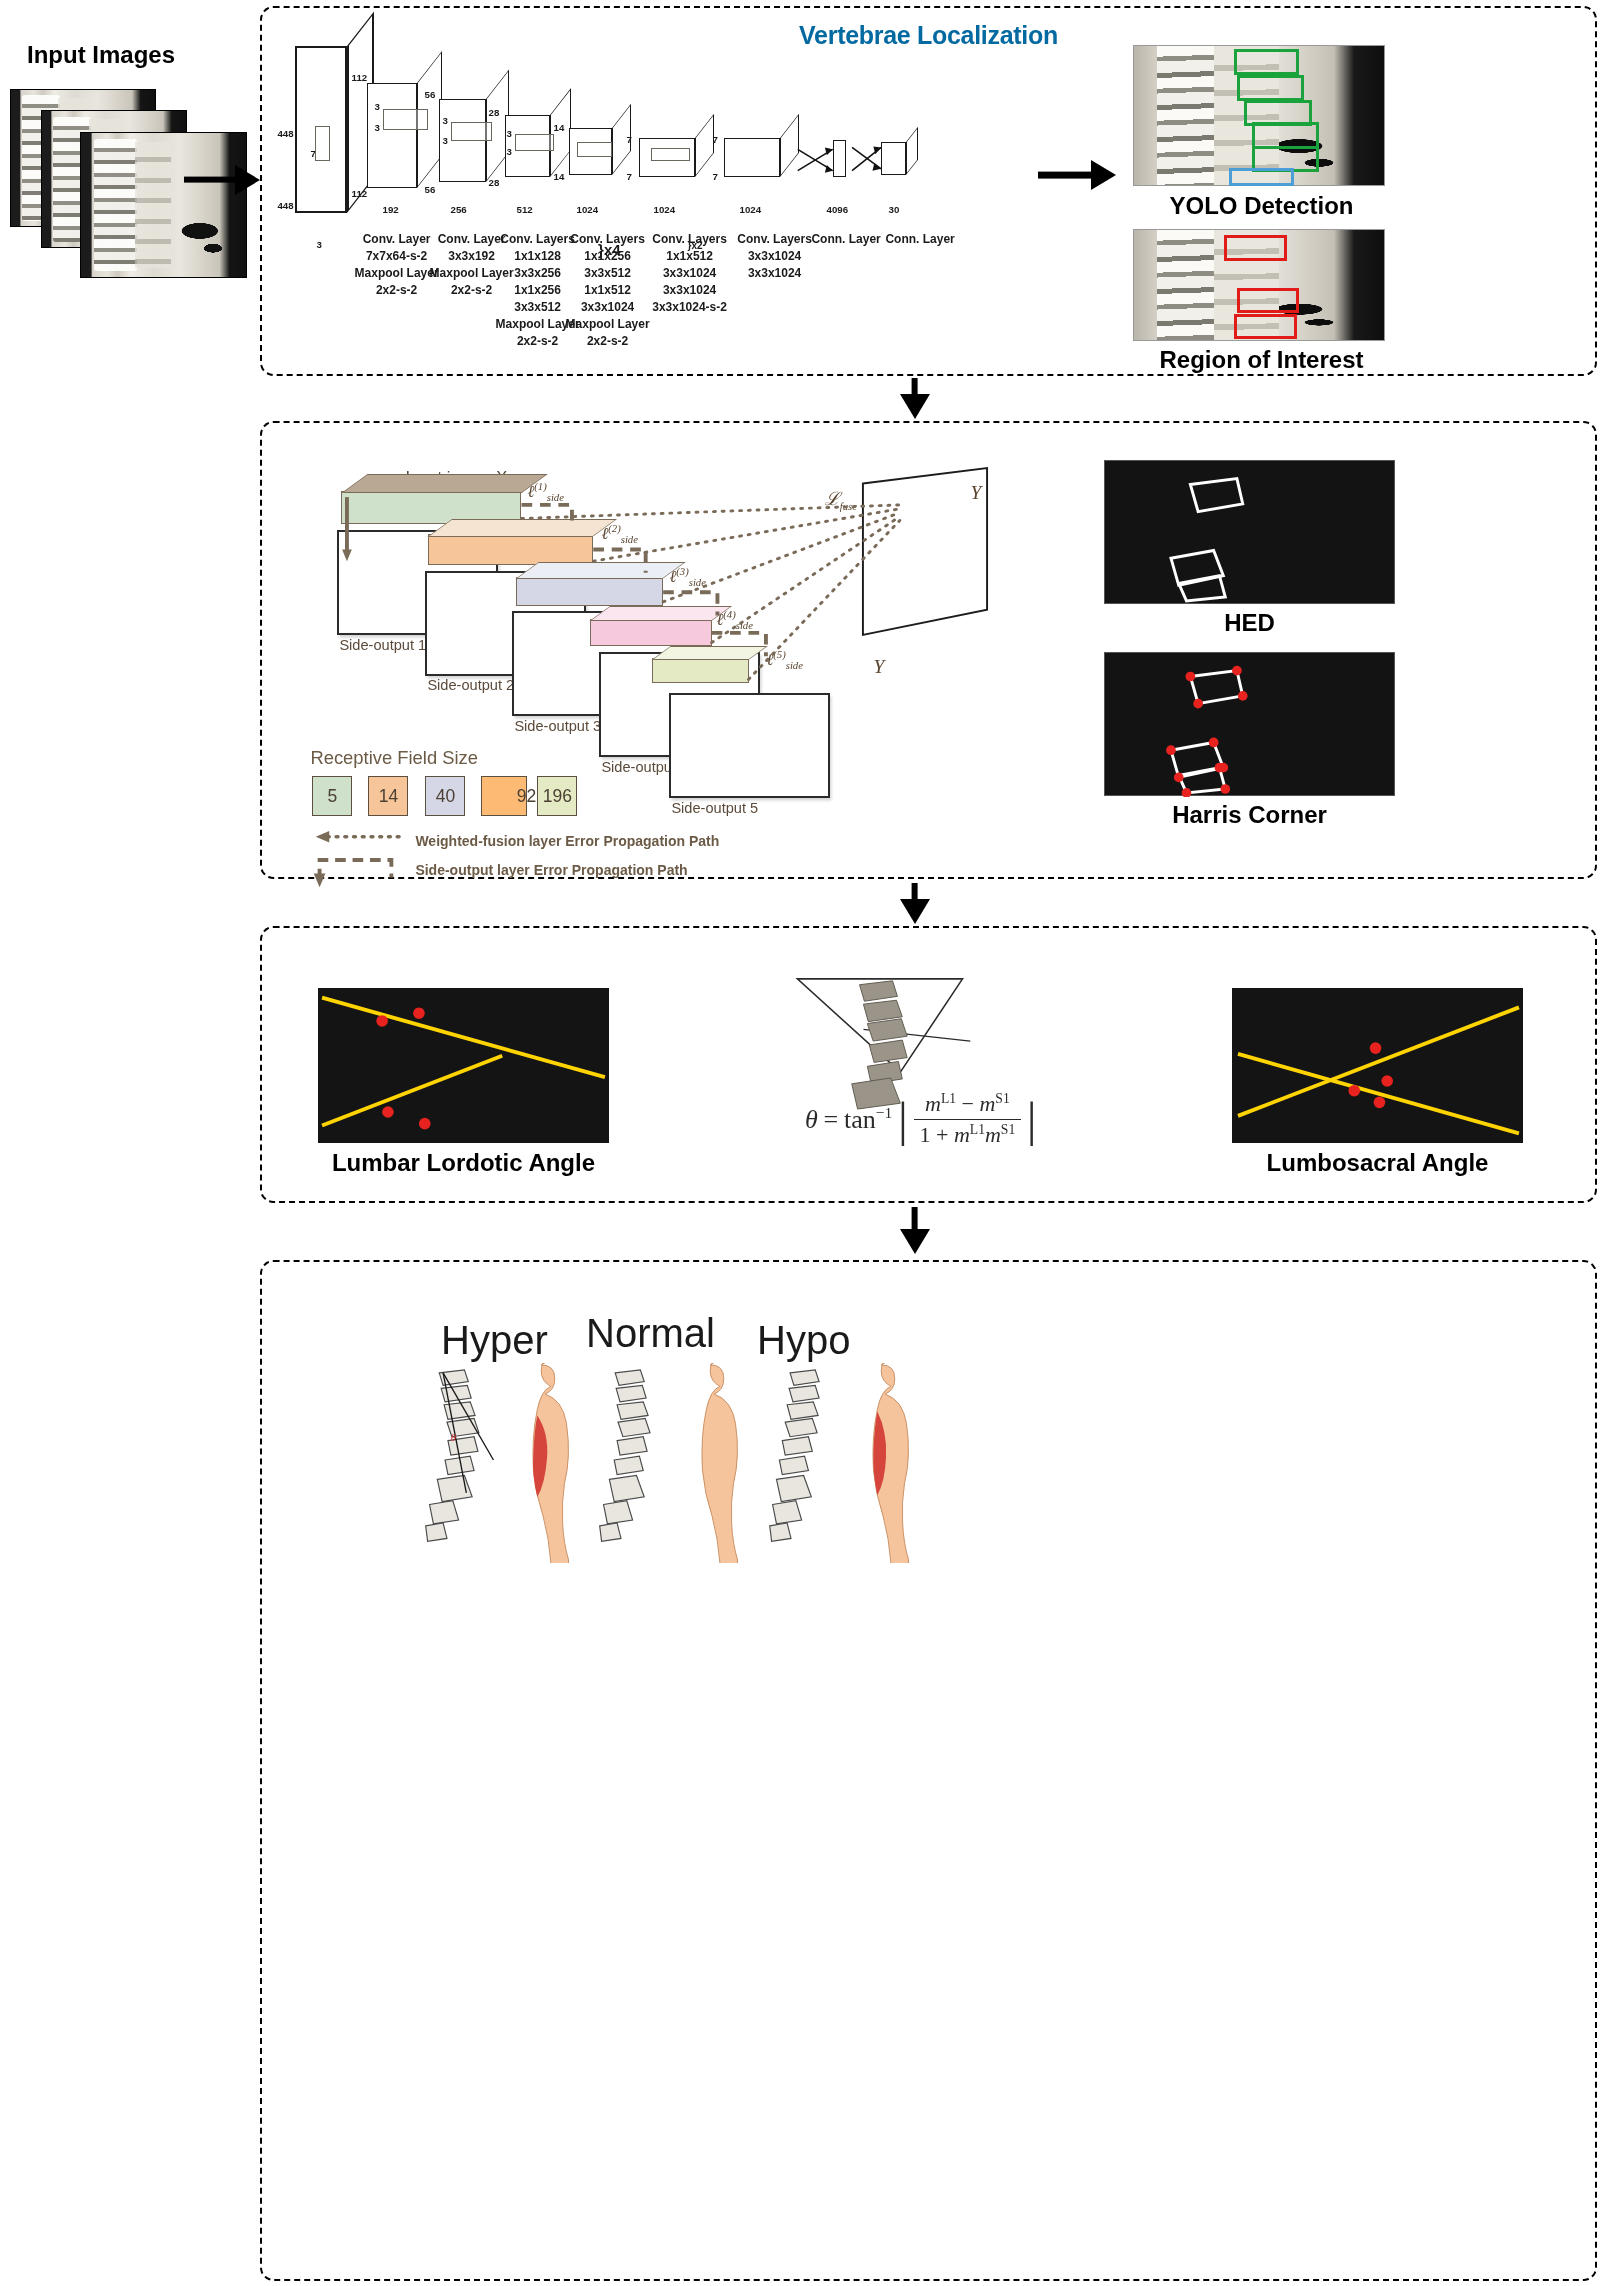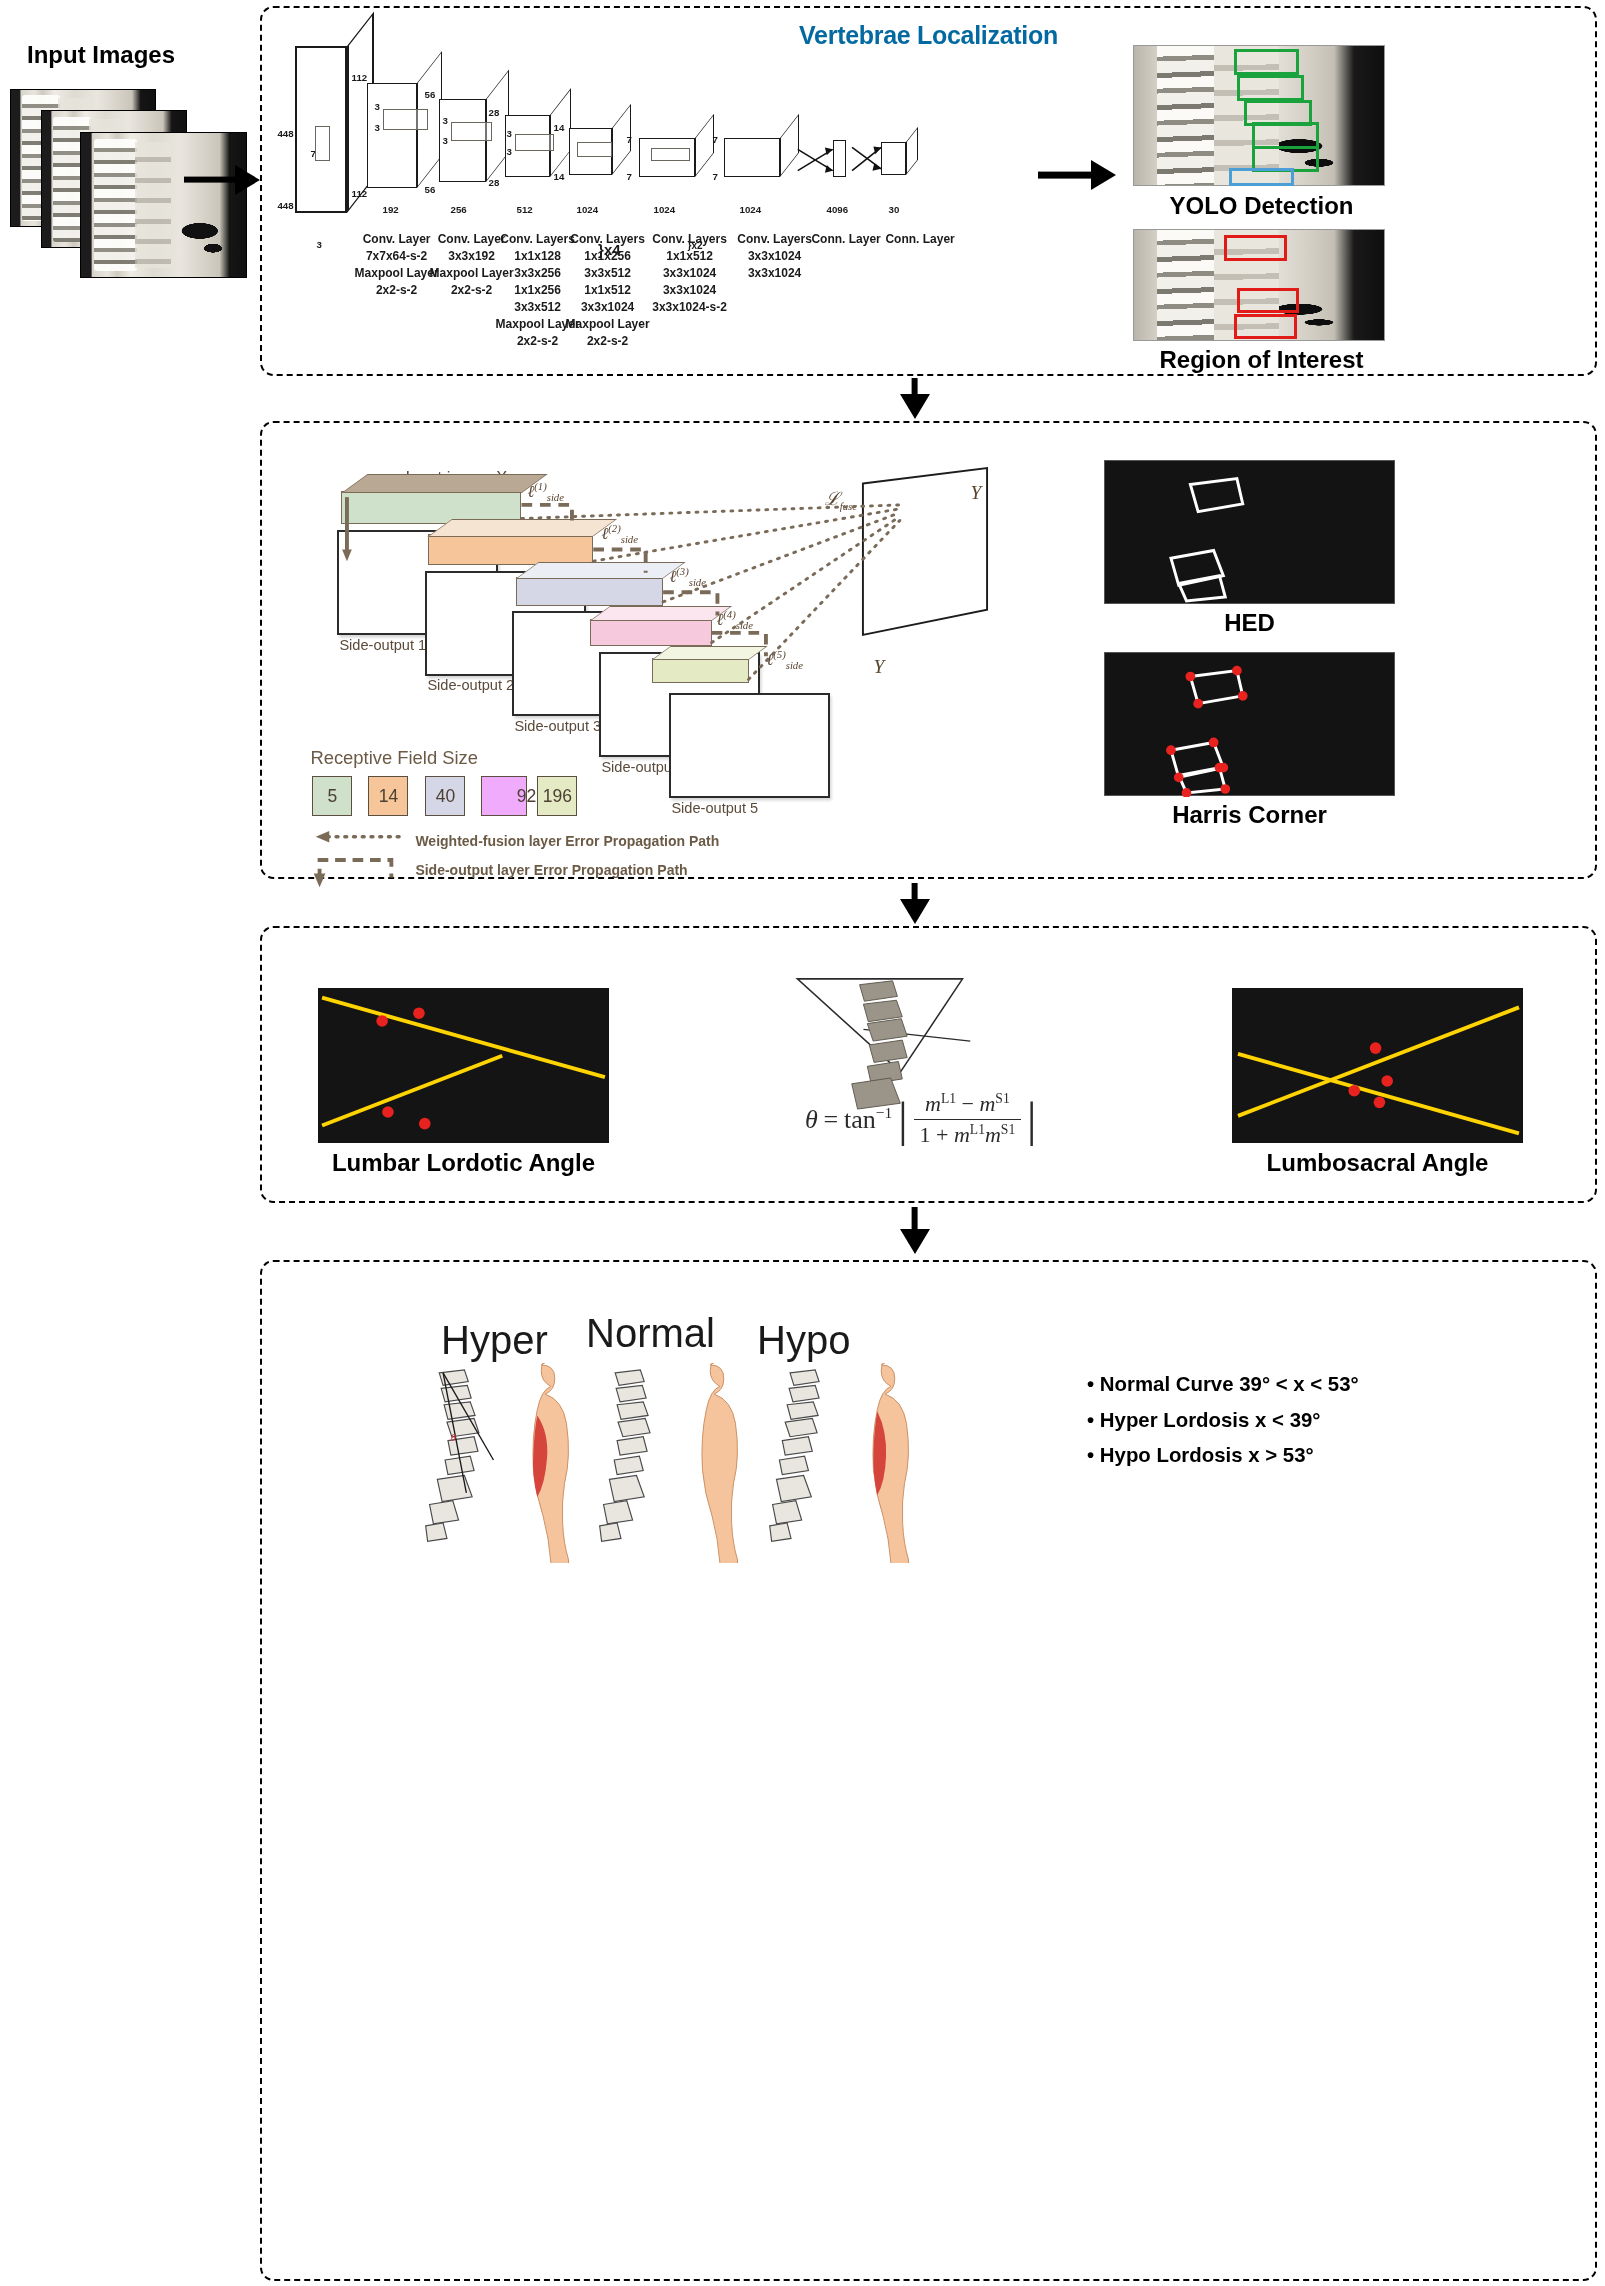--- a/index.html
+++ b/index.html
@@ -397,21 +397,21 @@
         <path d="M 444 174 L 500 174 L 500 198"></path>
       </g>
       <path d="M 68 34 L 68 92" stroke="#7a6a58" stroke-width="4" fill="none"></path>
       <polygon points="68,100 63,88 73,88" fill="#7a6a58"></polygon>
     </svg>
 
     <div class="rf-title" style="left:29px; top:283px;">Receptive Field Size</div>
     <div class="rf-swatch" style="left:31px; top:312px; background:#cfe0cb;">5</div>
     <div class="rf-swatch" style="left:87px; top:312px; background:#f6c69a;">14</div>
     <div class="rf-swatch" style="left:144px; top:312px; background:#d5d7e6;">40</div>
-    <div class="rf-swatch" style="left:200px; top:312px; background:#f0abfc;padding-left:44px;">92</div>
+    <div class="rf-swatch" style="left:200px; top:312px; background:#fdba74;padding-left:44px;">92</div>
     <div class="rf-swatch" style="left:256px; top:312px; background:#e4eac4;">196</div>
 
     <svg width="194" height="68" style="position:absolute;left:25px;top:363px;" viewBox="0 0 200 70">
       <line x1="22" y1="10" x2="96" y2="10" stroke="#7a6a58" stroke-width="3.5" stroke-dasharray="2,7" stroke-linecap="round"></line>
       <polygon points="10,10 24,4 24,16" fill="#7a6a58"></polygon>
       <path d="M 14 54 L 14 34 L 88 34 L 88 52" stroke="#7a6a58" stroke-width="4" fill="none" stroke-dasharray="11,7"></path>
       <polygon points="14,62 8,48 20,48" fill="#7a6a58"></polygon>
     </svg>
     <div class="legend-text" style="left:134px; top:369px;">Weighted-fusion layer Error Propagation Path</div>
     <div class="legend-text" style="left:134px; top:398px;">Side-output layer Error Propagation Path</div>
@@ -582,28 +582,14 @@
       <path d="M 17 164 l 18 -3 l 4 16 l -20 3 z"></path>
     </g>
   </svg>
   <svg class="body-fig" style="left:590px; top:101px;" width="72" height="200" viewBox="0 0 74 206">
     <path d="M 30 2 q 14 0 14 14 q 0 12 -10 16 q 18 6 22 30 q 5 34 -2 62 q -3 18 -2 40
              q 1 22 6 38 q 2 10 -8 12 q -10 1 -10 -8 q -2 -26 -8 -48 q -8 -24 -10 -48
              q -2 -34 4 -62 q 4 -20 14 -24 q -10 -5 -10 -16 q 0 -14 14 -14 z" fill="#f5c39c" stroke="#c98f63" stroke-width="1"></path>
     <path d="M 26 50 q 10 20 9 46 q -1 26 -9 40 q -5 -22 -4 -46 q 1 -24 4 -40 z" fill="#d6453b"></path>
   </svg>
 
-  <ul class="bullets" style="left:825px; top:105px;">
-    <li>
-      <span>Normal Curve</span>
-      <span>39° &lt; x &lt; 53°</span>
-    </li>
-    <li>
-      <span>Hyper Lordosis</span>
-      <span>x &lt; 39°</span>
-    </li>
-    <li>
-      <span>Hypo Lordosis</span>
-      <span>x &gt; 53°</span>
-    </li>
-  </ul>
 </div>
 
 
 </body></html>

